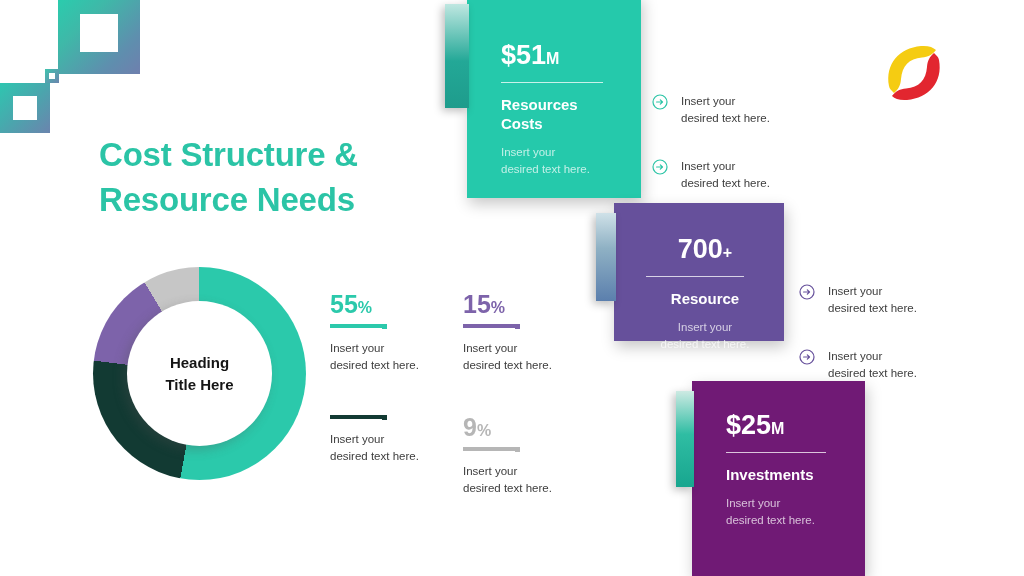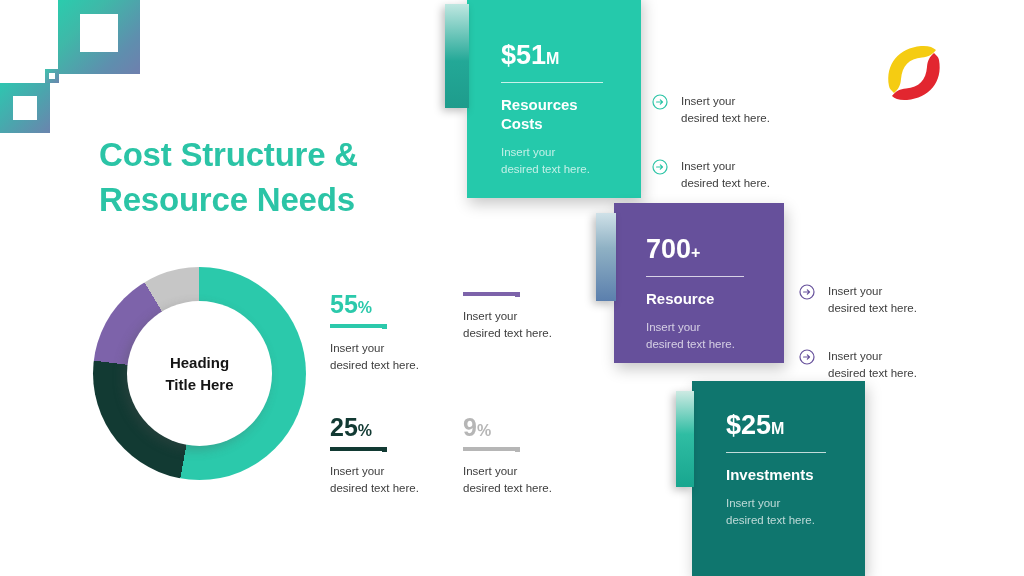--- a/index.html
+++ b/index.html
@@ -179,22 +179,23 @@
   #card-costs .card-accent {
     height: 104px;
     background: linear-gradient(180deg, #bfe7e1 0%, #23a897 55%, #1e9c8c 100%);
   }
   #card-costs .card-inner { padding: 48px 22px 0 34px; }
   #card-costs .card-rule { width: 102px; }
 
   
   #card-resources {
     left: 614px; top: 203px;
-    width: 170px; height: 160px;
+    width: 170px; height: 138px;
     background: #66509b;
+    text-align: center;
   }
   #card-resources .card-accent {
     height: 88px;
     left: -18px; width: 20px;
     background: linear-gradient(180deg, #cfe1e8 0%, #8fb1c4 40%, #5b7fad 100%);
   }
   #card-resources .card-inner { padding: 33px 20px 0 32px; }
   #card-resources .card-rule { width: 98px; }
 
   
@@ -271,30 +272,30 @@
     <div class="stat-value" style="color: rgb(43, 201, 171);">
       <span>55</span><span class="pct">%</span>
     </div>
     <div class="stat-rule" style="background: rgb(43, 201, 171);">
         <span class="dot" style="background: rgb(43, 201, 171);"></span>
       </div>
     <div class="stat-desc" style="white-space:pre-line">Insert your
 desired text here.</div>
   </div>
   <div class="stat">
+    <div class="stat-value" style="color: rgb(125, 99, 170);">
+      <span>15</span><span class="pct">%</span>
+    </div>
     <div class="stat-rule" style="background: rgb(125, 99, 170);">
         <span class="dot" style="background: rgb(125, 99, 170);"></span>
       </div>
     <div class="stat-desc" style="white-space:pre-line">Insert your
 desired text here.</div>
   </div>
   <div class="stat">
-    <div class="stat-value" style="color: rgb(18, 58, 51);">
-      <span>25</span><span class="pct">%</span>
-    </div>
     <div class="stat-rule" style="background: rgb(18, 58, 51);">
         <span class="dot" style="background: rgb(18, 58, 51);"></span>
       </div>
     <div class="stat-desc" style="white-space:pre-line">Insert your
 desired text here.</div>
   </div>
   <div class="stat">
     <div class="stat-value" style="color: rgb(182, 182, 182);">
       <span>9</span><span class="pct">%</span>
     </div>
@@ -326,21 +327,21 @@
     <div class="card-value">
       <span>700</span><span class="unit">+</span>
     </div>
     <div class="card-rule"></div>
     <div class="card-label" style="white-space:pre-line">Resource</div>
     <div class="card-desc" style="white-space:pre-line">Insert your
 desired text here.</div>
   </div>
 </div>
 
-<div class="card" id="card-investments" style="background: #0f766e;">
+<div class="card" id="card-investments" style="background: #701a75;">
   <div class="card-accent"></div>
   <div class="card-inner">
     <div class="card-value">
       <span>$25</span><span class="unit">M</span>
     </div>
     <div class="card-rule"></div>
     <div class="card-label" style="white-space:pre-line">Investments</div>
     <div class="card-desc" style="white-space:pre-line">Insert your
 desired text here.</div>
   </div>

